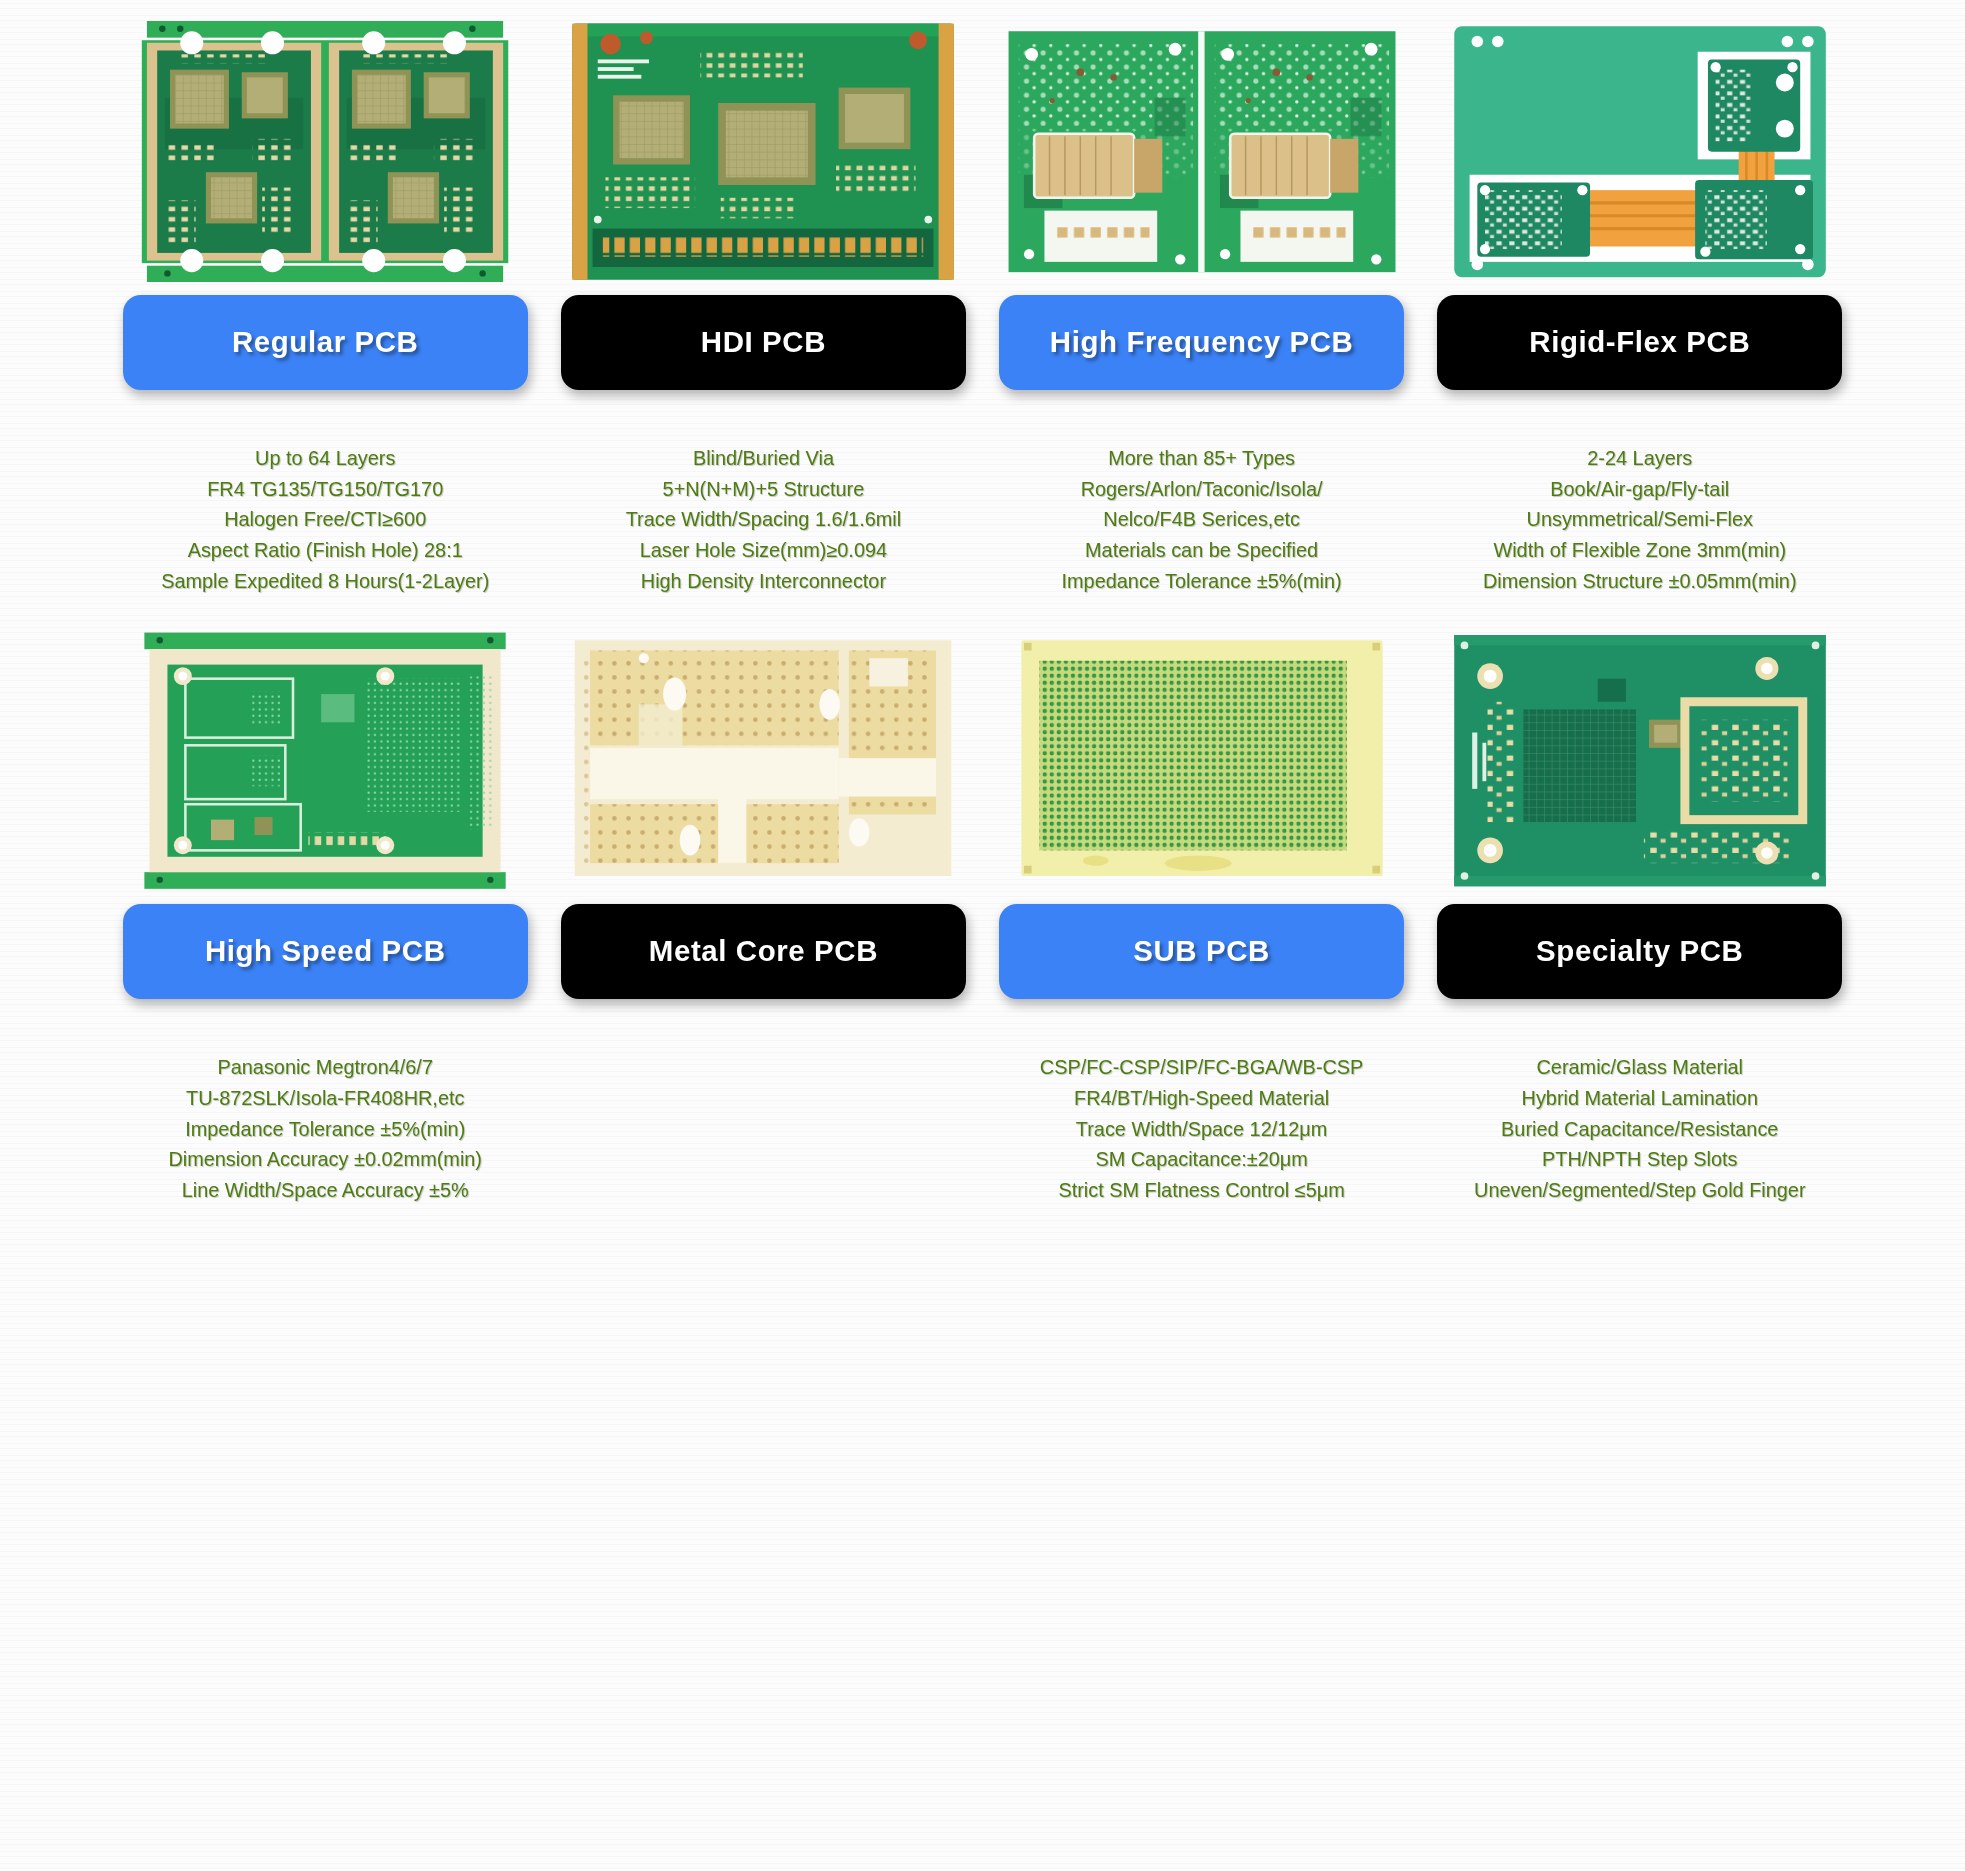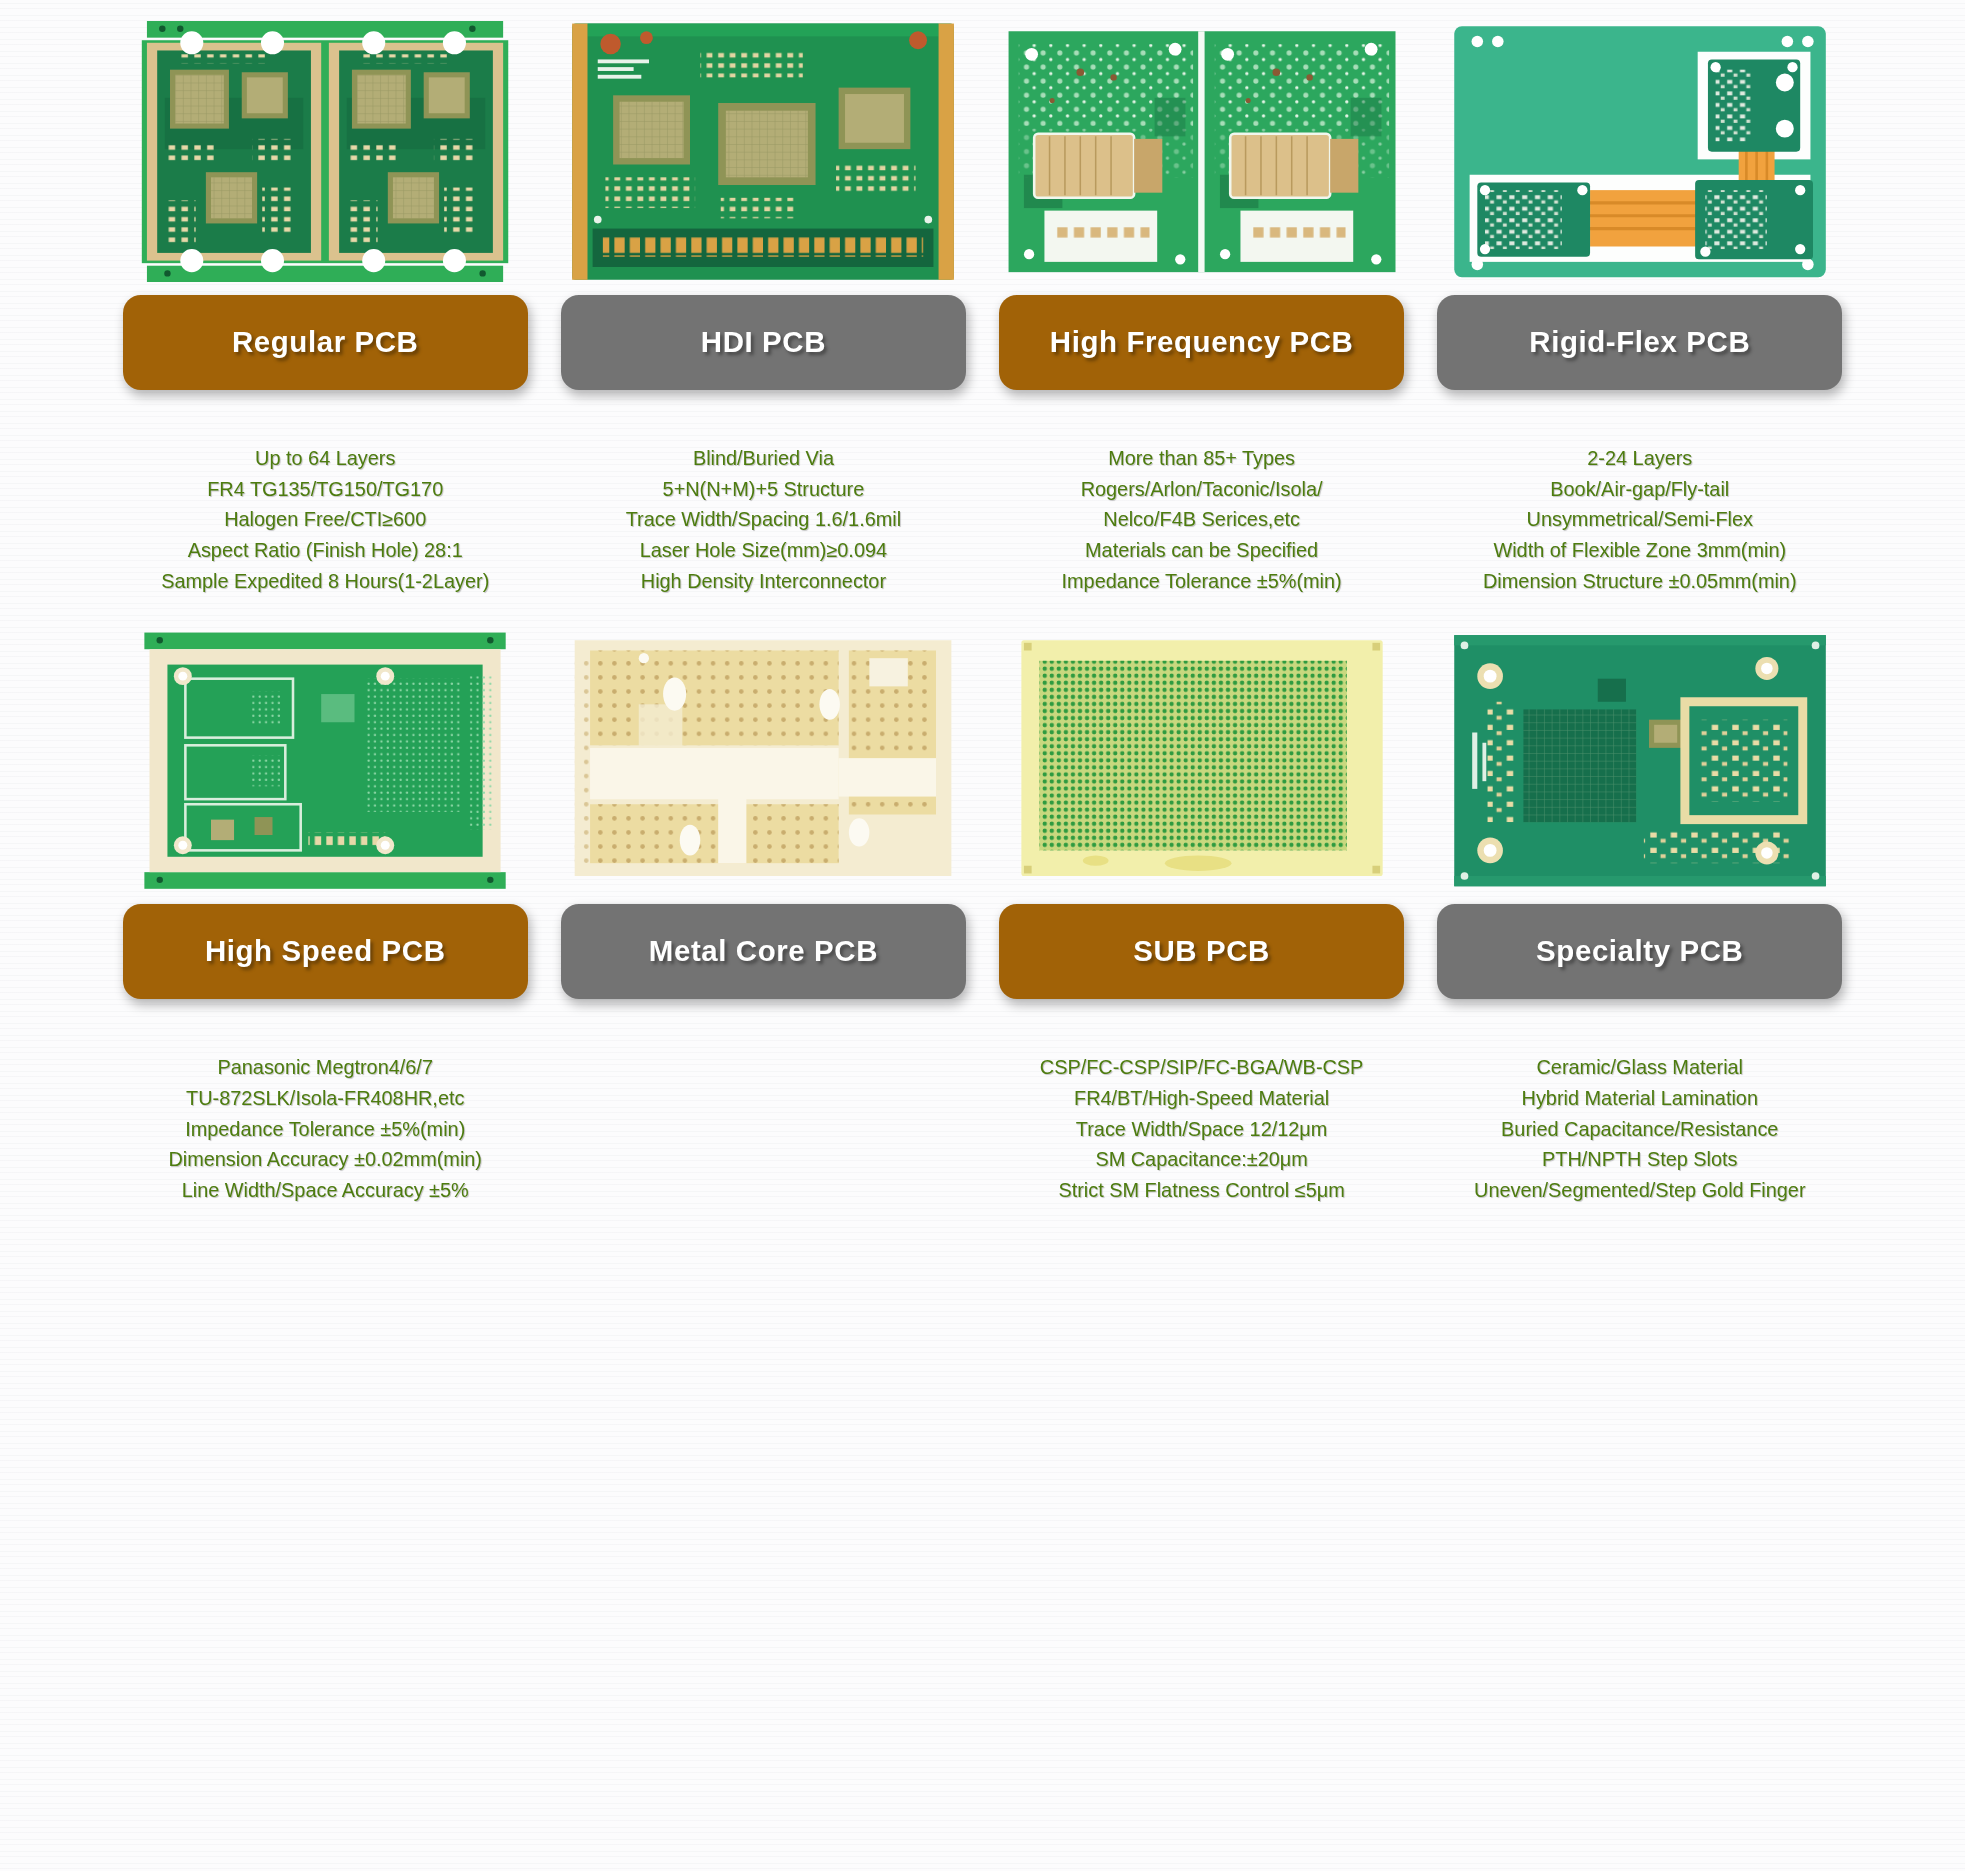--- a/index.html
+++ b/index.html
@@ -20,22 +20,22 @@
   .card{width:19.75rem;display:flex;flex-direction:column;align-items:center;}
   .board{width:19.125rem;height:12.75rem;margin-bottom:0.625rem;}
   .board svg{width:100%;height:100%;display:block;}
   .banner{
     width:100%;height:4.625rem;border-radius:0.875rem;
     display:flex;align-items:center;justify-content:center;
     color:#ffffff;font-size:1.4375rem;font-weight:700;letter-spacing:0.02em;
     text-shadow:0.09em 0.1em 0.12em rgba(0,0,0,0.38);
     box-shadow:0.12rem 0.28rem 0.5rem rgba(0,0,0,0.28);
   }
-  .banner[data-color="teal"]{background:#a16207;}
-  .banner[data-color="gray"]{background:#737373;}
+  .banner[data-color="teal"]{background:#3b82f6;}
+  .banner[data-color="gray"]{background:#000000;}
   .specs{margin-top:2.6rem;text-align:center;}
   .spec-line{
     font-size:0.97rem;line-height:1.5rem;color:#4d7c0f;
     text-shadow:0.05em 0.06em 0.04em rgba(70,70,70,0.3);
     white-space:nowrap;
   }
 </style>
 </head>
 <body>
 

